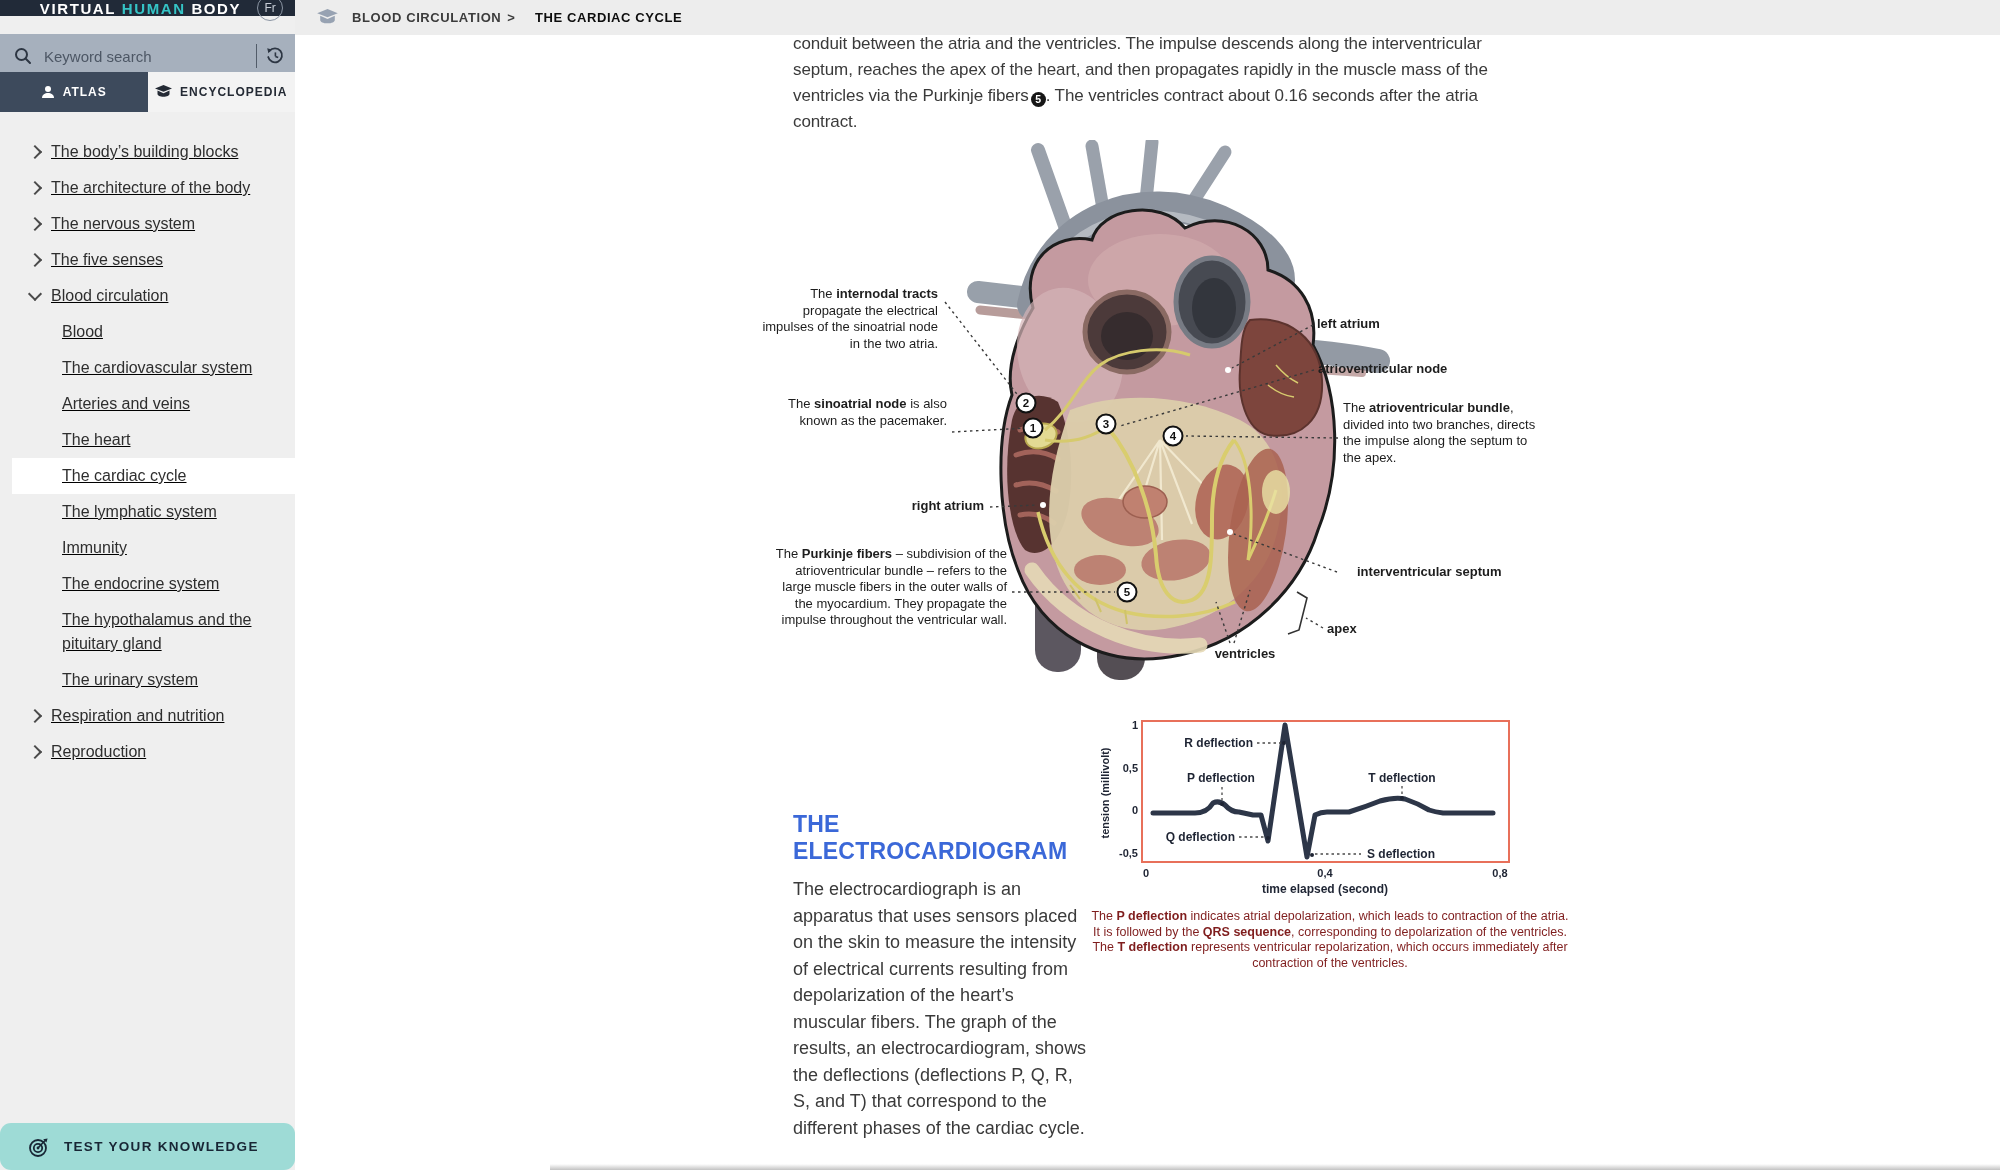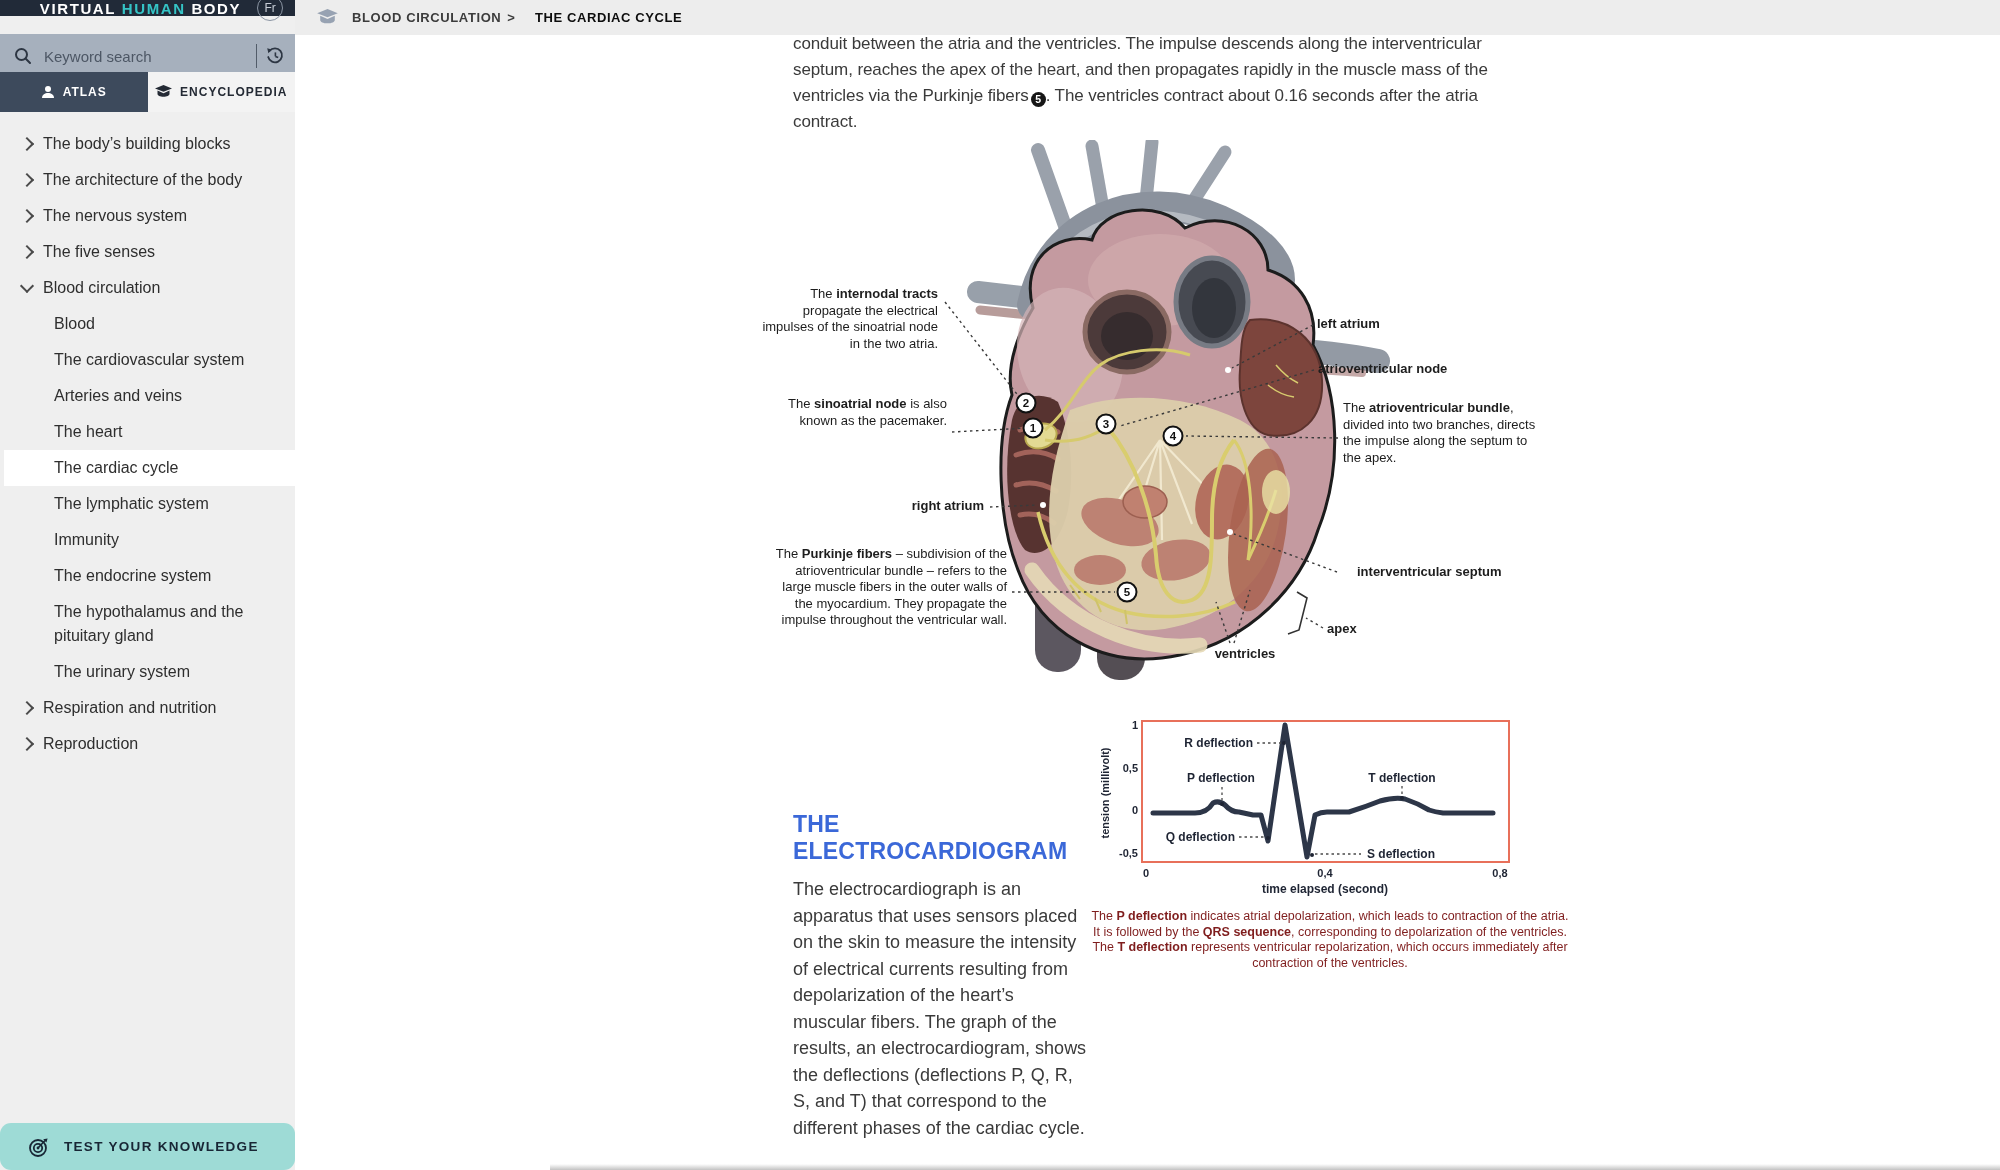--- a/index.html
+++ b/index.html
@@ -22,21 +22,21 @@
     color:#2d3643;font-family:"Liberation Sans",sans-serif;}
   .search-bar input::placeholder{color:#4d5765;opacity:1;}
   .search-icon{margin:0 10px 0 14px;flex:0 0 auto;display:flex;}
   .search-divider{width:1px;height:24px;background:#525c69;margin-right:8px;}
   .history-icon{margin-right:10px;flex:0 0 auto;display:flex;}
   .tabs{position:absolute;left:0;top:72px;width:295px;height:40px;display:flex;}
   .tab{flex:1;display:flex;align-items:center;justify-content:center;gap:8px;
     font-size:12px;font-weight:700;letter-spacing:1px;cursor:pointer;}
   .tab.atlas{background:#3d4a5c;color:#ffffff;justify-content:center;}
   .tab.encyclopedia{background:#f3f3f3;color:#242a34;}
-  .tree{position:absolute;left:0;top:112px;width:295px;list-style:none;margin:4px;padding:10px 0 0 0;}
+  .tree{position:absolute;left:0;top:112px;width:295px;list-style:none;margin:12px;padding:10px 0 0 0;text-decoration:underline;}
   .tree li{display:flex;align-items:center;font-size:16px;color:#2e2e2e;cursor:pointer;}
   .tree li.top{height:36px;padding-left:18px;gap:11px;}
   .tree li.child{padding:6px 27px 6px 50px;line-height:24px;}
   .tree li.selected{background:#ffffff;}
   .chev{width:8px;height:8px;border-right:2px solid #4a4a4a;border-bottom:2px solid #4a4a4a;
     flex:0 0 auto;transform:rotate(-45deg);margin-top:0;}
   .chev.down{transform:rotate(45deg);margin-top:-4px;}
   .footer-btn{position:absolute;left:0;bottom:0;width:295px;height:47px;background:#9edbd6;
     display:flex;align-items:center;cursor:pointer;border-radius:11px;}
   .footer-btn .label{font-size:13.5px;font-weight:700;letter-spacing:1.3px;color:#182635;margin-left:14px;}

